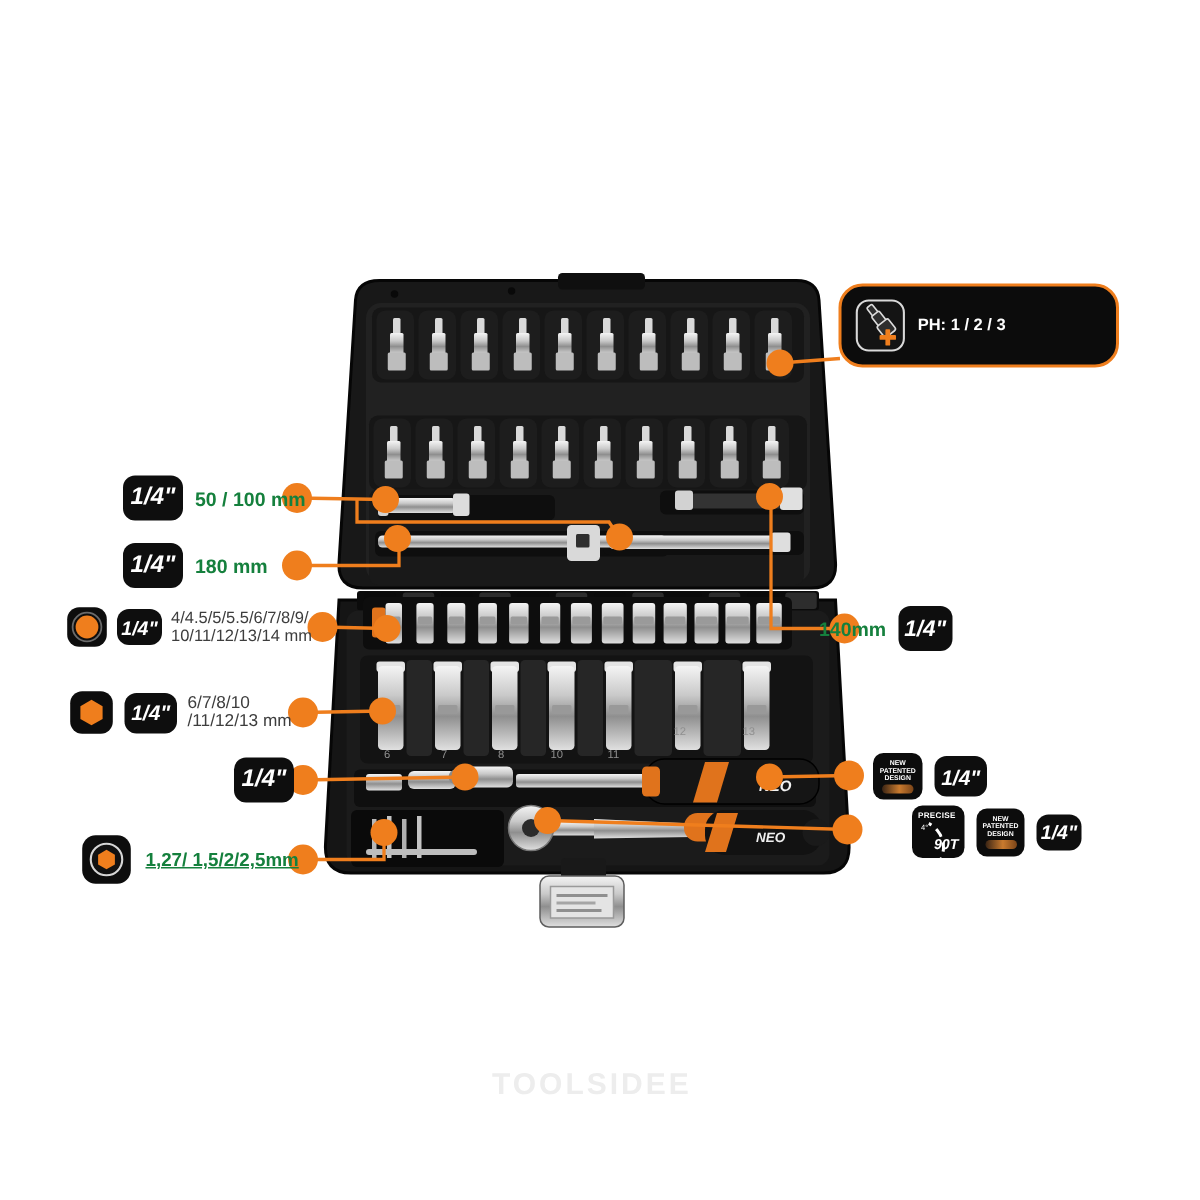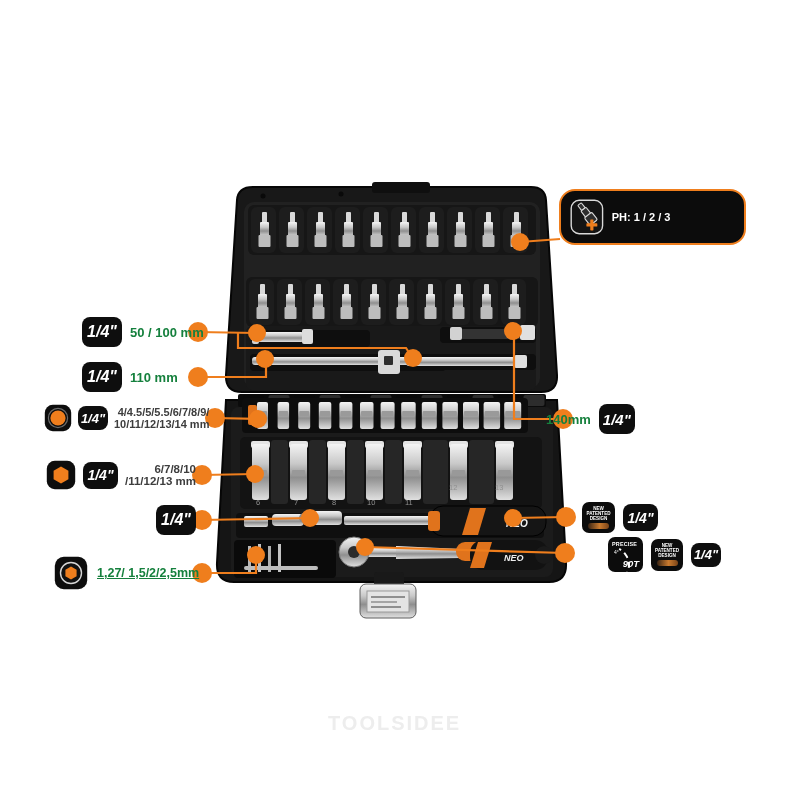--- a/index.html
+++ b/index.html
@@ -17,21 +17,21 @@
 
   
   .lrow,.rrow{position:absolute;display:flex;align-items:center;gap:8px;}
   .size-badge{background:#0e0e0e;color:#fff;font-weight:bold;font-style:italic;
               border-radius:8px;display:flex;align-items:center;justify-content:center;
               flex:0 0 auto;}
   .sb-lg{width:40px;height:30px;font-size:16px;}
   .sb-md{width:35px;height:27px;font-size:14px;}
   .sb-sm{width:30px;height:24px;font-size:13px;}
   .ltext{color:#15803d;font-weight:bold;font-size:13px;white-space:nowrap;}
-  .ltext2{color:#3d3d3d;font-weight:bold;font-size:11px;line-height:12.5px;text-align:right;}
+  .ltext2{color:#3d3d3d;font-weight:normal;font-size:11px;line-height:12.5px;text-align:left;}
 
   .mini-badge{background:#0c0c0c;border-radius:7px;color:#fff;display:flex;
               flex-direction:column;align-items:center;justify-content:center;flex:0 0 auto;}
   .patented{width:33px;height:31px;font-size:4.6px;font-weight:bold;text-align:center;
             line-height:5px;gap:2px;}
   .thumb{width:21px;height:6px;border-radius:3px;
          background:linear-gradient(90deg,#3a2414,#c97a2e 55%,#7a4418);}
   .precise{width:35px;height:35px;position:relative;overflow:hidden;}
   .precise .p1{font-size:5.4px;font-weight:bold;position:absolute;top:4px;left:4px;letter-spacing:.2px;}
   .precise .p2{font-size:5px;position:absolute;top:12px;left:6px;}
@@ -366,21 +366,21 @@
     </div>
   </div>
 
   <div class="lrow" style="left:82px;top:317px;">
     <div class="size-badge sb-lg">1/4"</div>
     <div class="ltext">50 / 100 mm</div>
   </div>
 
   <div class="lrow" style="left:82px;top:362px;">
     <div class="size-badge sb-lg">1/4"</div>
-    <div class="ltext">110 mm</div>
+    <div class="ltext">180 mm</div>
   </div>
 
   <div class="lrow" style="left:44px;top:404px;gap:6px;">
     <svg width="28" height="28" viewBox="0 0 28 28">
       <rect x="0.8" y="0.8" width="26.4" height="26.4" rx="8" fill="#0d0d0d"></rect>
       <circle cx="14" cy="14" r="9.6" fill="none" stroke="#6a6a6a" stroke-width="1.2"></circle>
       <circle cx="14" cy="14" r="7.6" fill="#ef7e1d"></circle>
     </svg>
     <div class="size-badge sb-sm">1/4"</div>
     <div class="ltext2">

